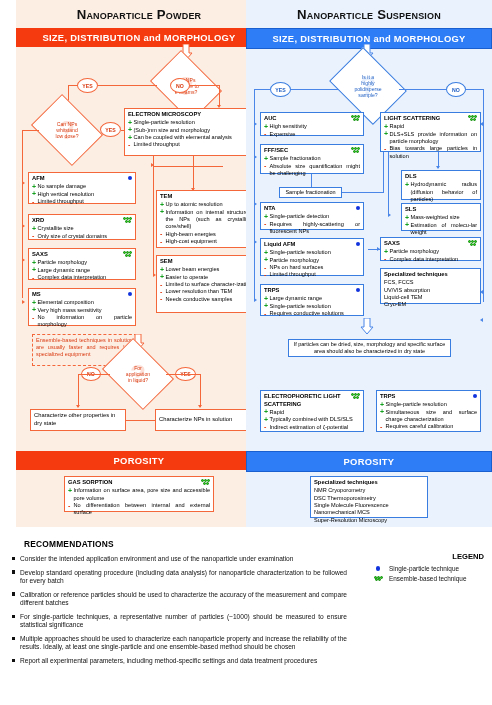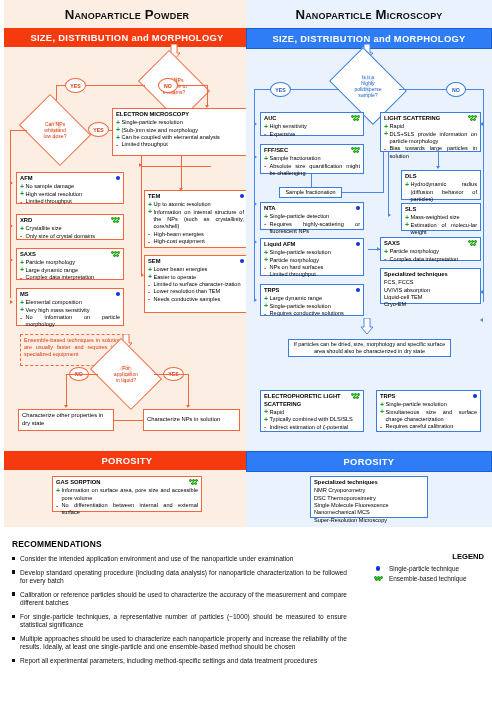--- a/index.html
+++ b/index.html
@@ -2,21 +2,21 @@
 <html><head>
 <meta charset="utf-8">
 <style>
   html,body{margin:0;padding:0;}
   body{
     width:492px;height:705px;background:#ffffff;
     font-family:"Liberation Sans", sans-serif;
     overflow:hidden;position:relative;
   }
   .panel{position:absolute;top:0;width:246px;height:527px;}
-  .panel-left{left:4px;background:#fdeee4;}
+  .panel-left{left:16px;background:#fdeee4;}
   .panel-right{left:246px;background:#e9f2fd;}
 
   .panel-title{
     text-align:center;font-weight:bold;font-size:13.2px;
     letter-spacing:.2px;color:#111;padding:7px 0 6px;
     font-variant:small-caps;
   }
   .band{
     color:#fff;font-weight:bold;font-size:9.4px;text-align:center;
     padding:4px 0 4px;letter-spacing:.3px;
@@ -98,21 +98,21 @@
 
   
   .dashed{
     position:absolute;background:transparent;border:1px dashed #f4673b;
     color:#d83a10;font-size:5.5px;line-height:1.3;padding:2px 3px;
     box-sizing:border-box;text-align:justify;
   }
 
   
   .recs{position:absolute;left:0;top:527px;width:492px;height:178px;background:#fff;}
-  .recs h3{margin:0;position:absolute;left:12px;top:12px;font-size:8.4px;font-weight:bold;color:#000;letter-spacing:.2px;}
+  .recs h3{margin:0;position:absolute;left:24px;top:12px;font-size:8.4px;font-weight:bold;color:#000;letter-spacing:.2px;}
   .rec-list{position:absolute;left:12px;top:28px;width:335px;}
   .rec{position:relative;padding-left:8px;margin-bottom:5.6px;font-size:6.6px;line-height:1.25;color:#111;text-align:justify;}
   .rec:before{content:"";position:absolute;left:0;top:1.6px;width:3.4px;height:3.4px;background:#111;}
   .legend{position:absolute;left:372px;top:552px;width:116px;}
   .legend .lg-title{text-align:right;font-size:7.6px;font-weight:bold;color:#000;margin-bottom:4px;padding-right:4px;}
   .lg-row{display:flex;align-items:center;gap:5px;margin-bottom:3px;}
   .lg-row .lg-tx{font-size:6.4px;color:#111;}
   .lg-ico{width:12px;display:flex;justify-content:center;}
 </style>
 </head>
@@ -277,21 +277,21 @@
   <div class="band band-red" style="position:absolute;left:0;top:451px;width:246px;">POROSITY</div>
   <div class="box box-red" style="left:48px;top:476px;width:150px;height:36px;">
     <span class="badge"><span class="cluster"><i></i><i></i><i></i><i></i><i></i></span></span>
     <span class="hd">GAS SORPTION</span>
     <span class="li plus"><span class="mk">+</span><span class="tx">Information on surface area, pore size and accessible pore volume</span></span>
     <span class="li minus"><span class="mk">-</span><span class="tx">No differentiation between internal and external surface</span></span>
   </div>
 </div>
 
 <div class="panel panel-right">
-  <div class="panel-title">Nanoparticle Microscopy</div>
+  <div class="panel-title">Nanoparticle Suspension</div>
   <div class="band band-blue">SIZE, DISTRIBUTION and MORPHOLOGY</div>
 
   <div class="fat" style="left:114px;top:44px;">
     <svg viewBox="0 0 14 17">
         <polygon points="4,0 10,0 10,9 13,9 7,16 1,9 4,9" fill="#fff" stroke="#4a86e8" stroke-width="1"></polygon>
       </svg>
   </div>
 
   <div class="diamond dia-blue" style="left:91px;top:62px;width:62px;height:48px;">
     <div class="shape"></div>

